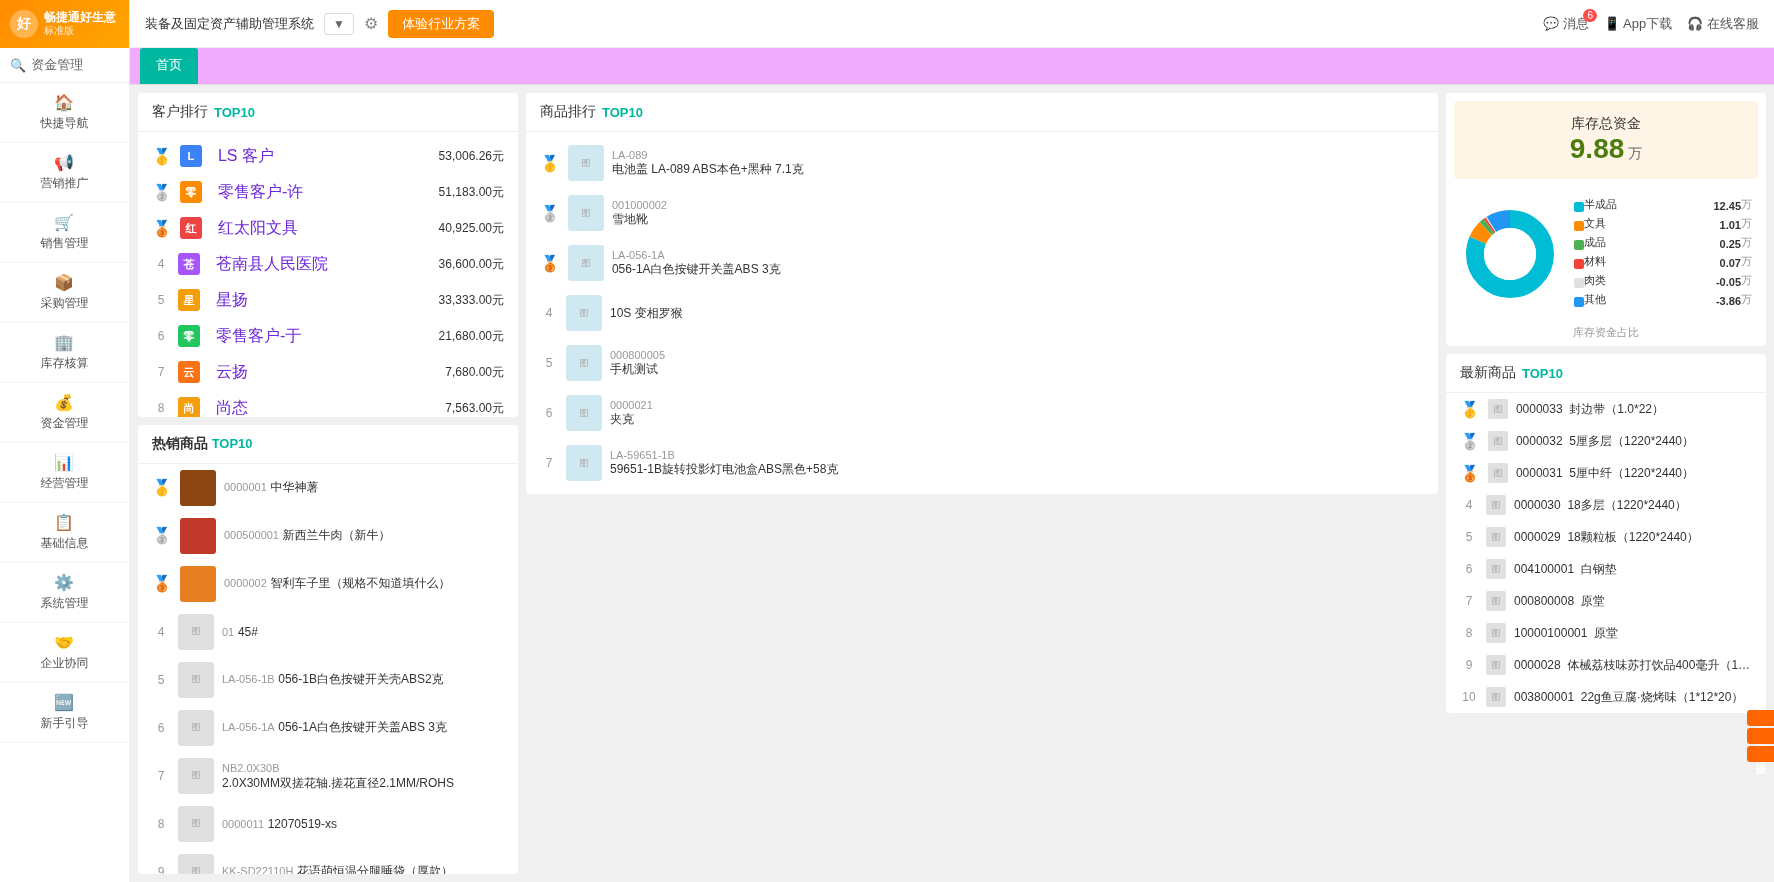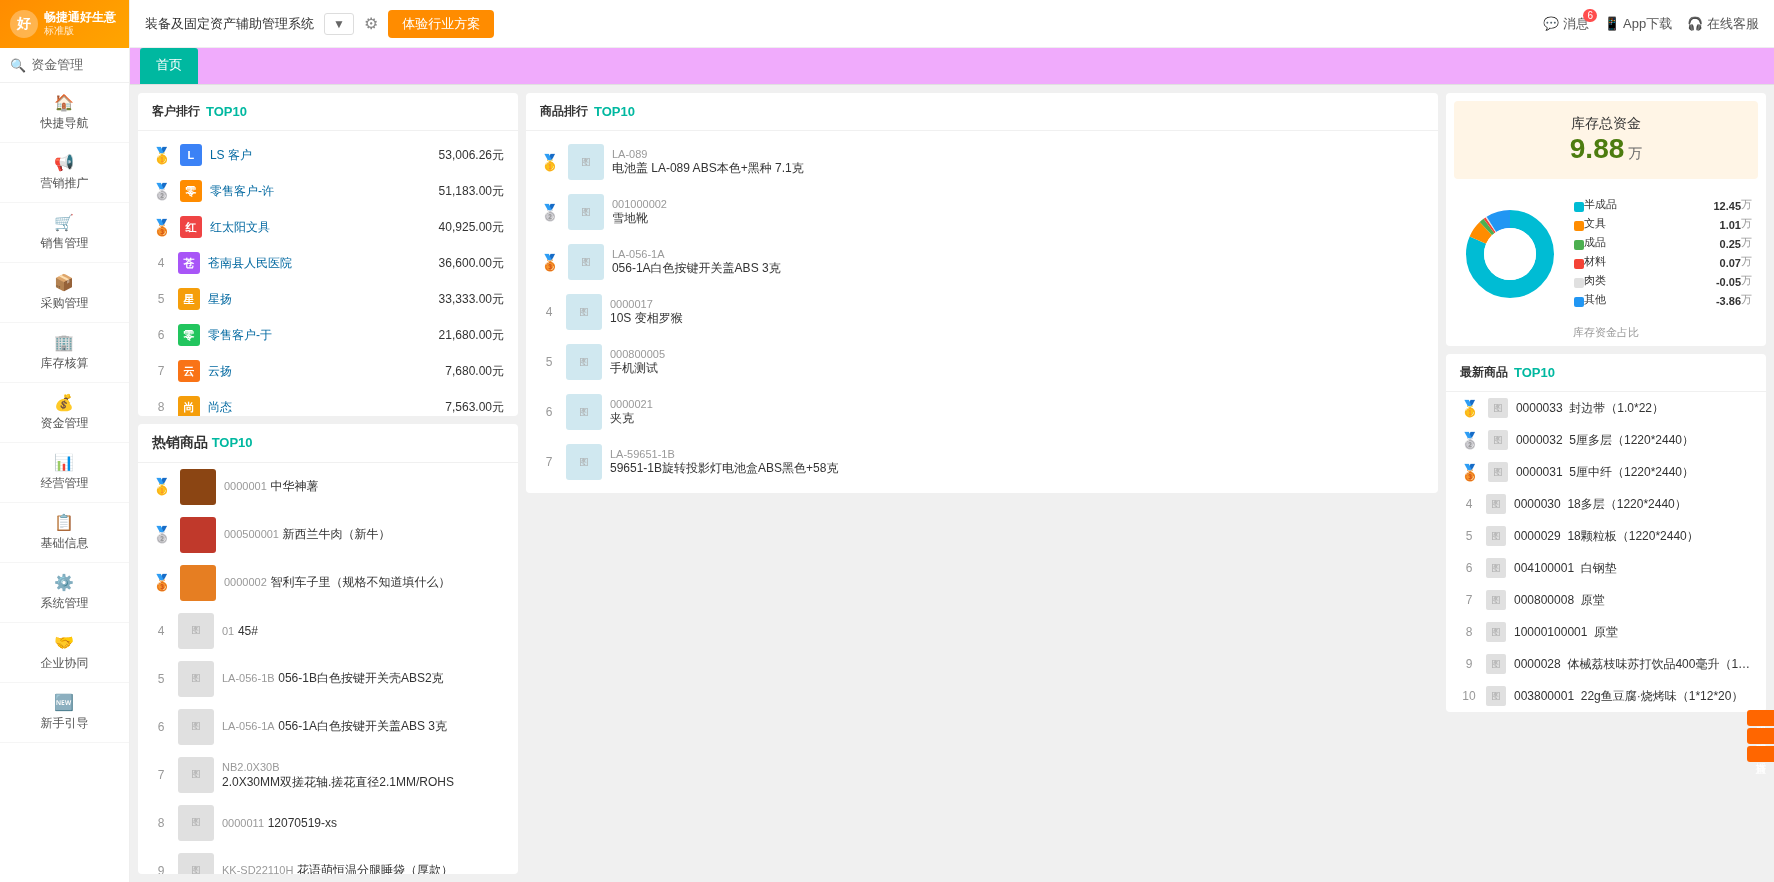--- a/index.html
+++ b/index.html
@@ -142,35 +142,35 @@
 
     .card {
       background: #fff;
       border-radius: 4px;
       overflow: hidden;
     }
     .card-header {
       display: flex; align-items: center; padding: 10px 14px;
       border-bottom: 1px solid #f0f0f0; gap: 6px;
     }
-    .card-header-title { font-size: 12px; font-weight: bold; color: #333; }
+    .card-header-title { font-size: 14px; font-weight: normal; color: #333; }
     .card-header-highlight { color: #00b8a0; font-weight: bold; }
     .card-body { padding: 6px 0; }
 
     
     .rank-list-item {
       display: flex; align-items: center; padding: 7px 14px; gap: 8px;
     }
     .rank-num { width: 18px; text-align: center; font-size: 12px; color: #999; }
     .rank-avatar {
       width: 22px; height: 22px; border-radius: 3px;
       display: flex; align-items: center; justify-content: center;
       font-size: 11px; color: #fff; font-weight: bold; flex-shrink: 0;
     }
-    .rank-name { flex: 1; font-size: 12px; color: #0369a1; overflow: hidden; text-overflow: ellipsis; white-space: nowrap; }
+    .rank-name { flex: 1; font-size: 16px; color: #6d28d9; overflow: hidden; text-overflow: ellipsis; white-space: nowrap; margin-left: 8px; }
     .rank-amount { font-size: 12px; color: #333; font-weight: 500; }
     .product-thumb {
       width: 36px; height: 36px; background: #e8e8e8; border-radius: 3px;
       display: flex; align-items: center; justify-content: center;
       font-size: 10px; color: #aaa; flex-shrink: 0; overflow: hidden;
     }
     .product-info { flex: 1; overflow: hidden; }
     .product-code { font-size: 11px; color: #999; }
     .product-name { font-size: 12px; color: #333; white-space: nowrap; overflow: hidden; text-overflow: ellipsis; }
 
@@ -519,21 +519,20 @@
       <div class="product-code">LA-056-1A</div>
       <div class="product-name">056-1A白色按键开关盖ABS 3克</div>
     </div>
   </div>
             <div class="rank-list-item">
     <span class="rank-num">4</span>
     <div class="product-thumb" style="background:#d0e8f0;">
       <span style="color:#aaa;font-size:9px;">图</span>
     </div>
     <div class="product-info">
-      <div class="product-code">0000017</div>
       <div class="product-name">10S 变相罗猴</div>
     </div>
   </div>
             <div class="rank-list-item">
     <span class="rank-num">5</span>
     <div class="product-thumb" style="background:#d0e8f0;">
       <span style="color:#aaa;font-size:9px;">图</span>
     </div>
     <div class="product-info">
       <div class="product-code">000800005</div>

